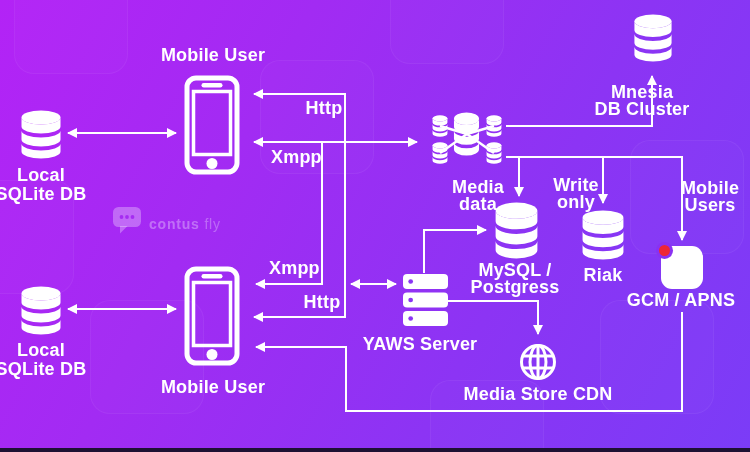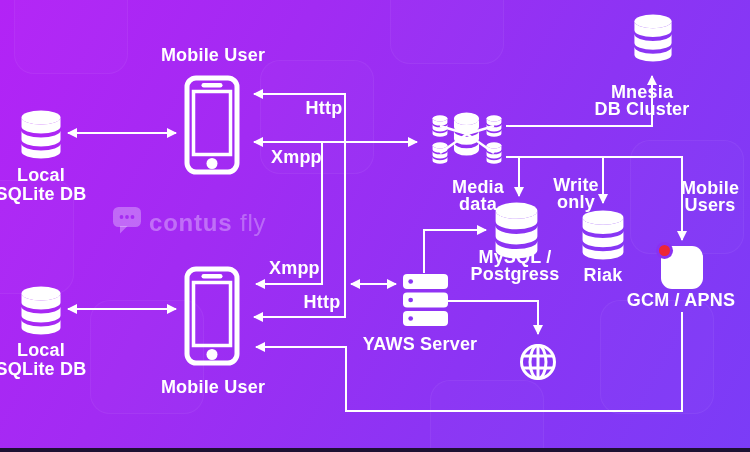--- a/index.html
+++ b/index.html
@@ -11,21 +11,21 @@
   .tile{position:absolute;width:112px;height:112px;border-radius:20px;
         border:1.5px solid rgba(255,255,255,0.05);background:rgba(255,255,255,0.015);}
   .lbl{position:absolute;color:#fff;font-weight:700;font-size:18px;line-height:16.5px;
        text-align:center;letter-spacing:0.2px;white-space:nowrap;}
   .lbl.big{line-height:18.5px;}
   svg.icon{position:absolute;overflow:visible;}
   #wires{position:absolute;left:0;top:0;}
   .gcm-box{position:absolute;left:661px;top:246px;width:42px;height:43px;
            background:#fff;border-radius:11px;}
   .gcm-dot{position:absolute;left:659px;top:245px;width:11px;height:11px;border-radius:50%;}
-  .watermark-text{position:absolute;left:149px;top:209px;font-size:24px;font-weight:700;
+  .watermark-text{position:absolute;left:149px;top:216px;font-size:14px;font-weight:700;
                   color:rgba(255,255,255,0.32);letter-spacing:0.8px;}
   .watermark-text .light{font-weight:400;opacity:0.9;}
   .bottom-strip{position:absolute;left:0;bottom:0;width:750px;height:4px;}
 </style>
 </head>
 <body>
 
 <div id="stage">
 
   <div class="tile" style="left:14px;top:-40px;"></div>
@@ -155,27 +155,28 @@
   <div class="lbl big" style="left:-9px;top:166px;width:100px;">
     <div>Local</div>
     <div>SQLite DB</div>
   </div>
   <div class="lbl" style="left:398px;top:69px;width:148px;font-size:12.5px;">
   </div>
   <div class="lbl" style="left:592px;top:84px;width:100px;">
     <div>Mnesia</div>
     <div>DB Cluster</div>
   </div>
-  <div class="lbl" style="left:455px;top:249px;width:120px;">
+  <div class="lbl" style="left:455px;top:262px;width:120px;">
     <div>MySQL /</div>
     <div>Postgress</div>
   </div>
   <div class="lbl" style="left:563px;top:267px;width:80px;">Riak</div>
   <div class="lbl" style="left:611px;top:292px;width:140px;">GCM / APNS</div>
   <div class="lbl" style="left:350px;top:336px;width:140px;">YAWS Server</div>
+  <div class="lbl" style="left:458px;top:386px;width:160px;">Media Store CDN</div>
   <div class="lbl big" style="left:-9px;top:341px;width:100px;">
     <div>Local</div>
     <div>SQLite DB</div>
   </div>
   <div class="lbl" style="left:156px;top:379px;width:114px;">Mobile User</div>
 
   <div class="lbl" style="left:300px;top:100px;width:48px;">Http</div>
   <div class="lbl" style="left:271px;top:149px;width:44px;">Xmpp</div>
   <div class="lbl" style="left:269px;top:260px;width:44px;">Xmpp</div>
   <div class="lbl" style="left:298px;top:294px;width:48px;">Http</div>

